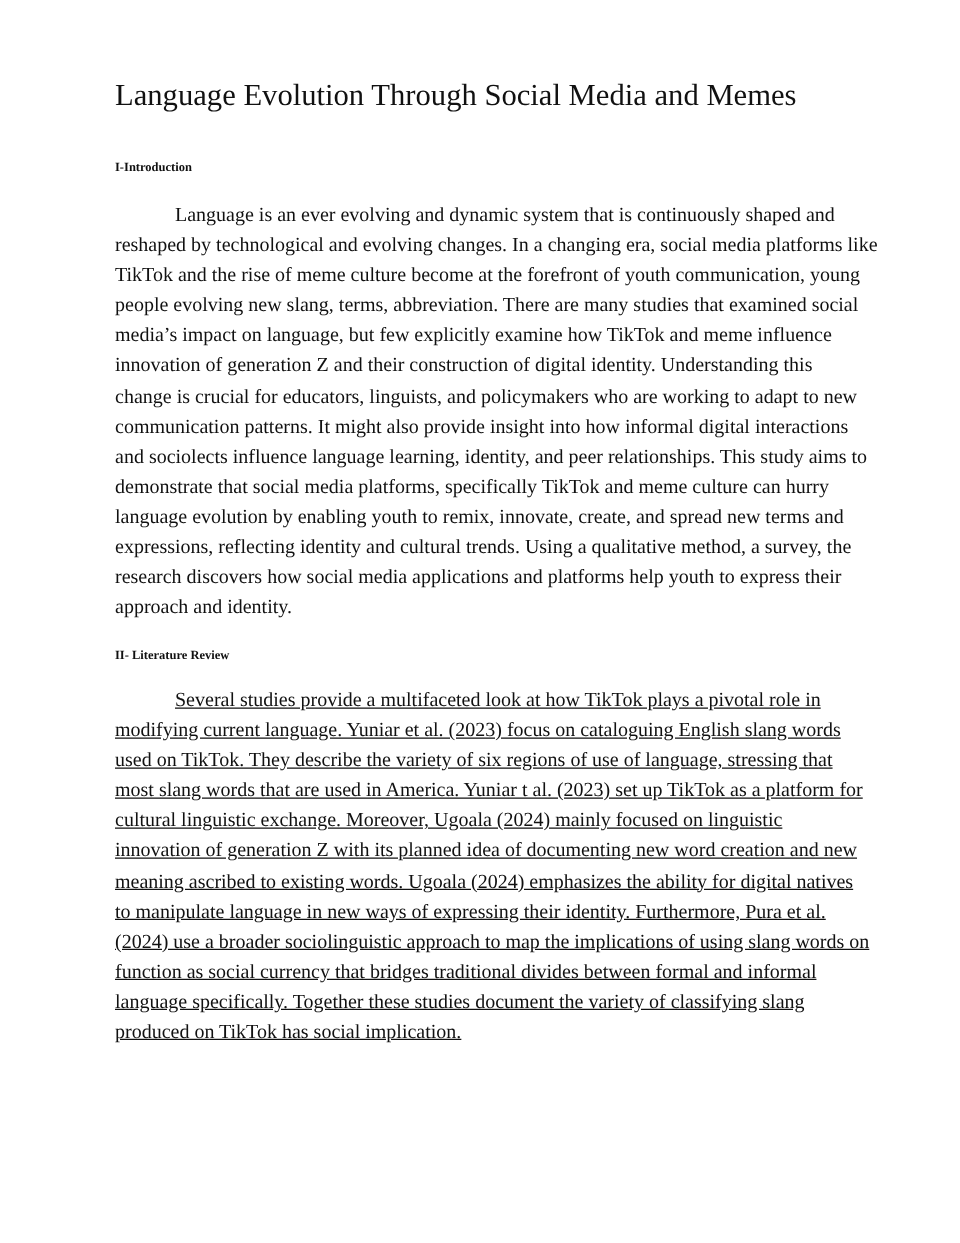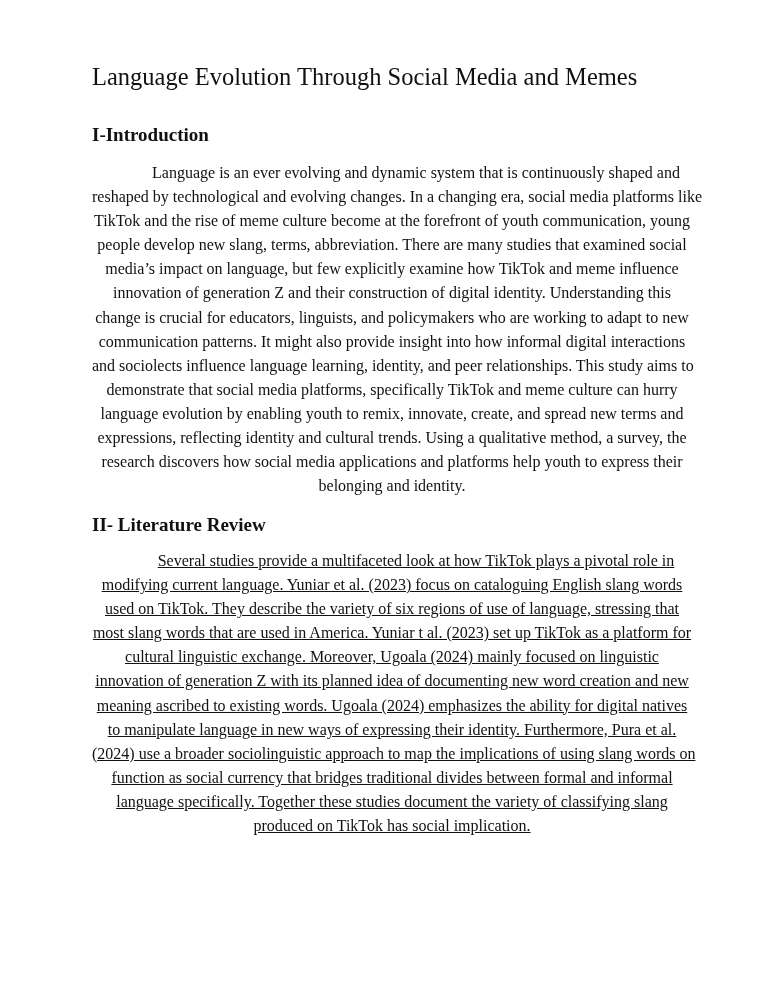--- a/index.html
+++ b/index.html
@@ -30,66 +30,65 @@
     font-size: 24.5px;
     font-weight: normal;
     margin: 0;
     line-height: 30px;
     white-space: nowrap;
   }
   .heading {
     position: absolute;
     left: 0;
     font-weight: bold;
-    font-size: 19px;
+    font-size: 10px;
     line-height: 20px;
     margin: 0;
     white-space: nowrap;
   }
   .para {
     position: absolute;
     left: 0;
     width: 600px;
     margin: 0;
     font-size: 16px;
     line-height: 24.1px;
   }
   .line {
     display: block;
     white-space: nowrap;
-    text-align: center;
   }
   .line.indent {
     padding-left: 48px;
   }
 </style>
 </head>
 <body>
 
 <div class="page">
 
   <h1 class="title">Language Evolution Through Social Media and Memes</h1>
 
   <h2 class="heading" style="top:125px;">I-Introduction</h2>
 
   <div class="para" style="top:161px;">
     <span class="line indent">Language is an ever evolving and dynamic system that is continuously shaped and</span>
     <span class="line">reshaped by technological and evolving changes. In a changing era, social media platforms like</span>
     <span class="line">TikTok and the rise of meme culture become at the forefront of youth communication, young</span>
-    <span class="line">people develop new slang, terms, abbreviation. There are many studies that examined social</span>
+    <span class="line">people evolving new slang, terms, abbreviation. There are many studies that examined social</span>
     <span class="line">media’s impact on language, but few explicitly examine how TikTok and meme influence</span>
     <span class="line">innovation of generation Z and their construction of digital identity. Understanding this</span>
     <span class="line">change is crucial for educators, linguists, and policymakers who are working to adapt to new</span>
     <span class="line">communication patterns. It might also provide insight into how informal digital interactions</span>
     <span class="line">and sociolects influence language learning, identity, and peer relationships. This study aims to</span>
     <span class="line">demonstrate that social media platforms, specifically TikTok and meme culture can hurry</span>
     <span class="line">language evolution by enabling youth to remix, innovate, create, and spread new terms and</span>
     <span class="line">expressions, reflecting identity and cultural trends. Using a qualitative method, a survey, the</span>
     <span class="line">research discovers how social media applications and platforms help youth to express their</span>
-    <span class="line">belonging and identity.</span>
+    <span class="line">approach and identity.</span>
   </div>
 
   <h2 class="heading" style="top:515px;">II- Literature Review</h2>
 
   <div class="para" style="top:549px;text-decoration:underline;">
     <span class="line indent">Several studies provide a multifaceted look at how TikTok plays a pivotal role in</span>
     <span class="line">modifying current language. Yuniar et al. (2023) focus on cataloguing English slang words</span>
     <span class="line">used on TikTok. They describe the variety of six regions of use of language, stressing that</span>
     <span class="line">most slang words that are used in America. Yuniar t al. (2023) set up TikTok as a platform for</span>
     <span class="line">cultural linguistic exchange. Moreover, Ugoala (2024) mainly focused on linguistic</span>

